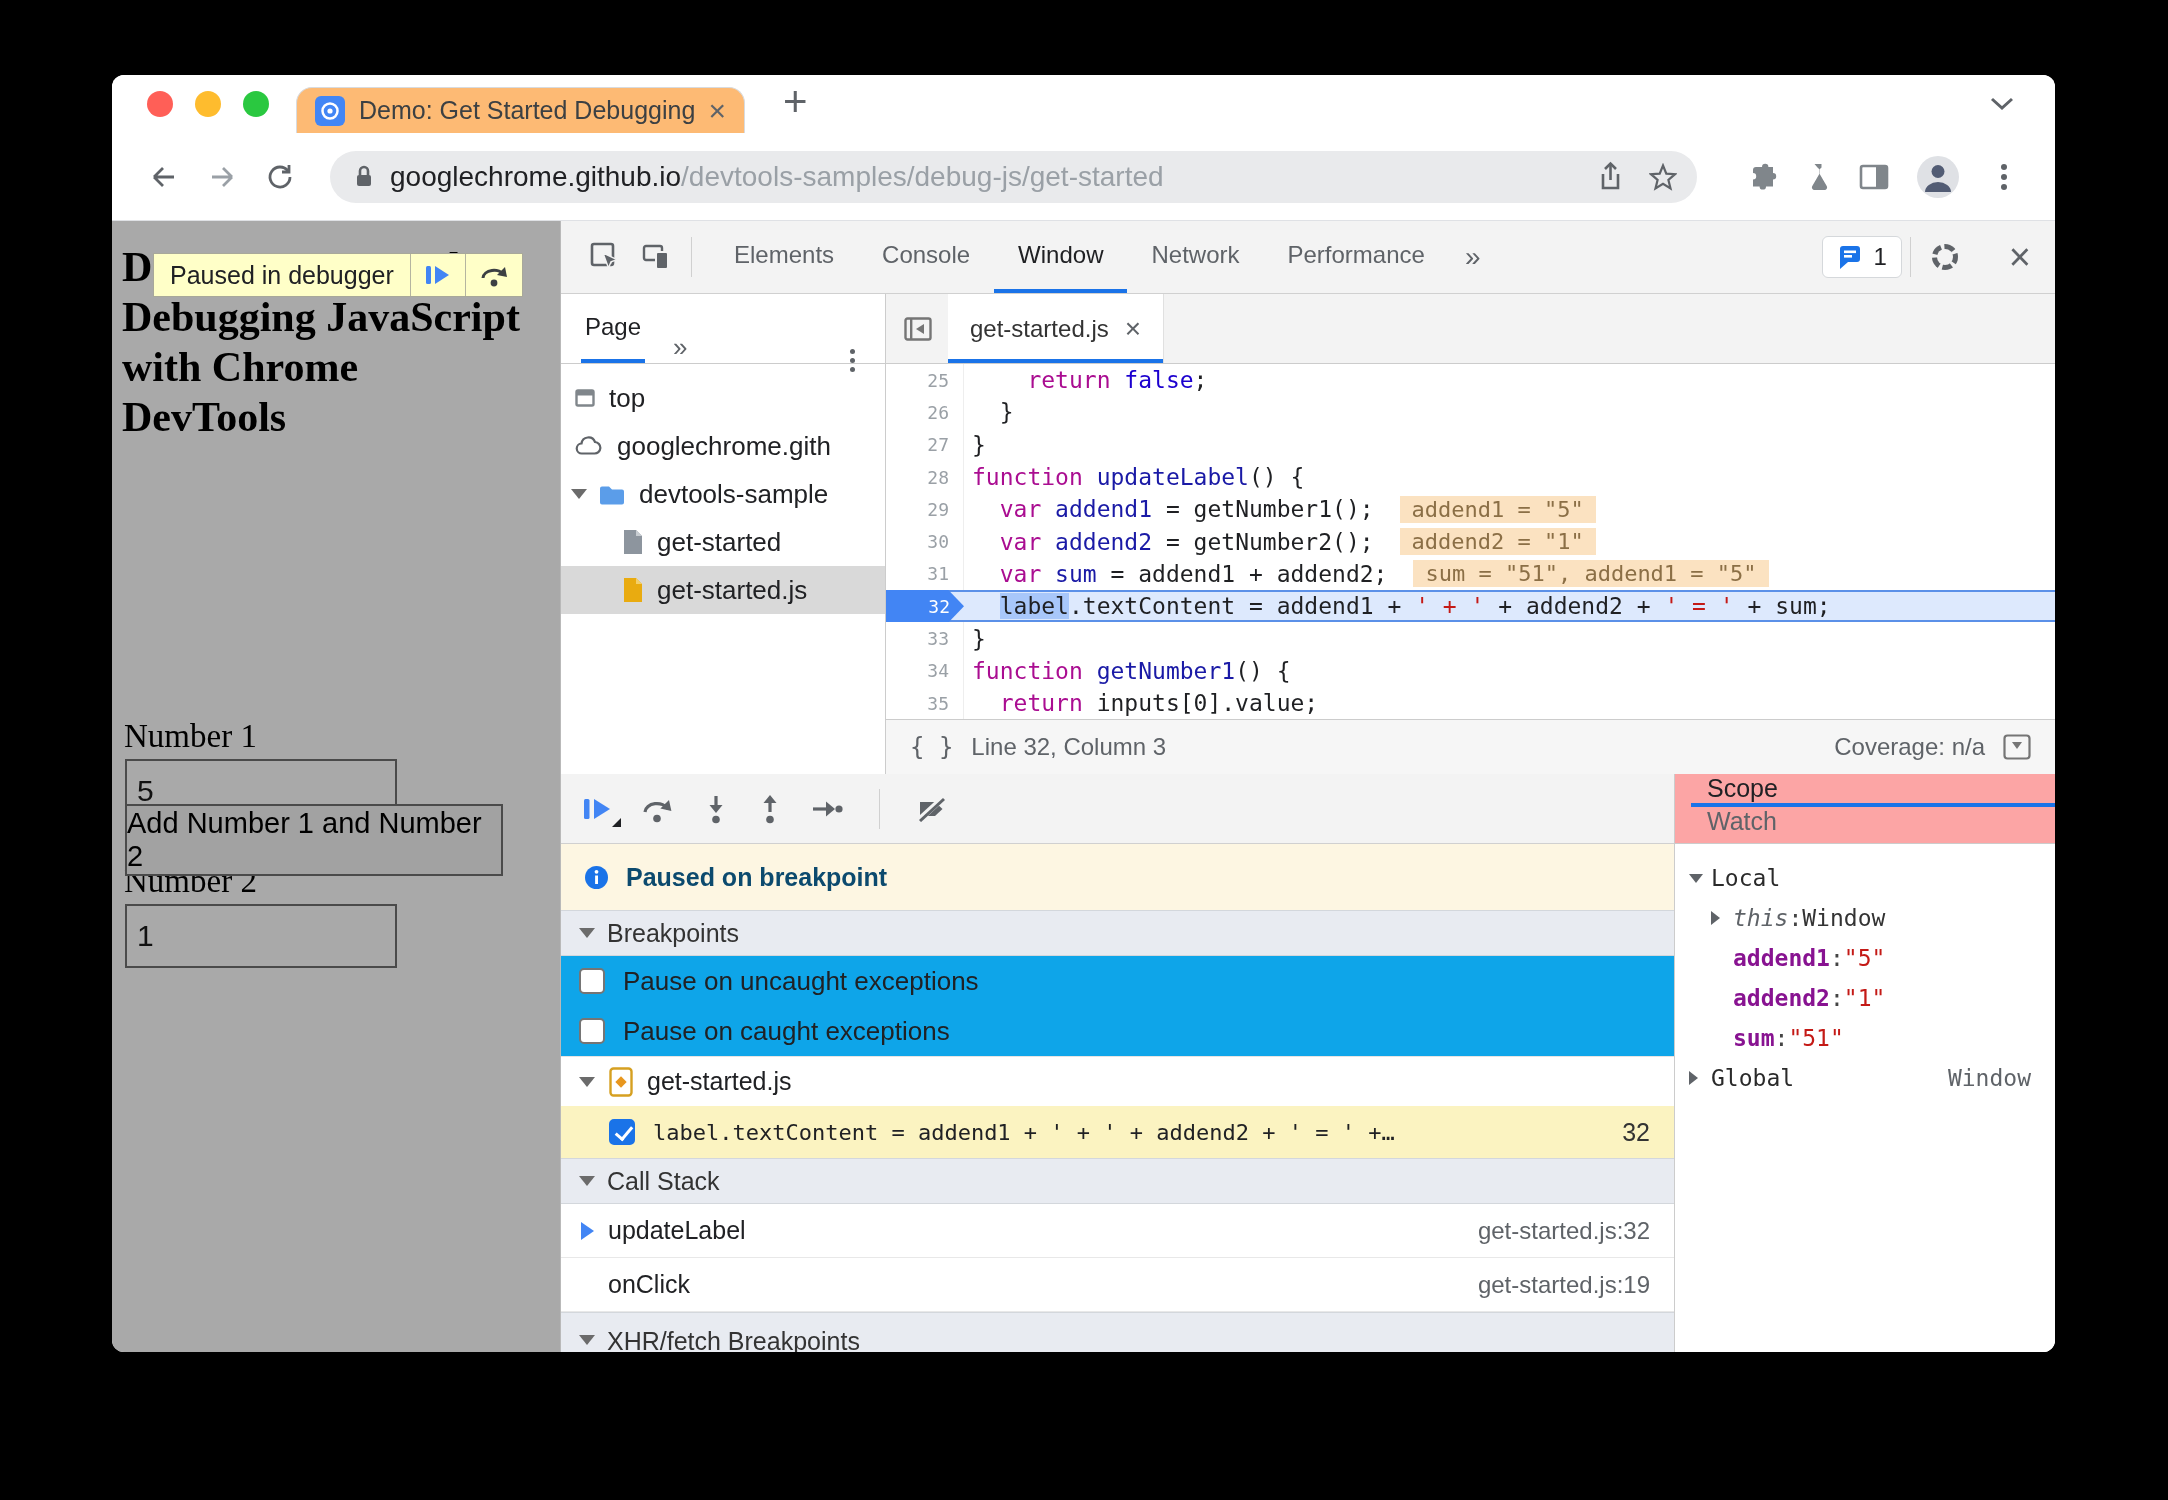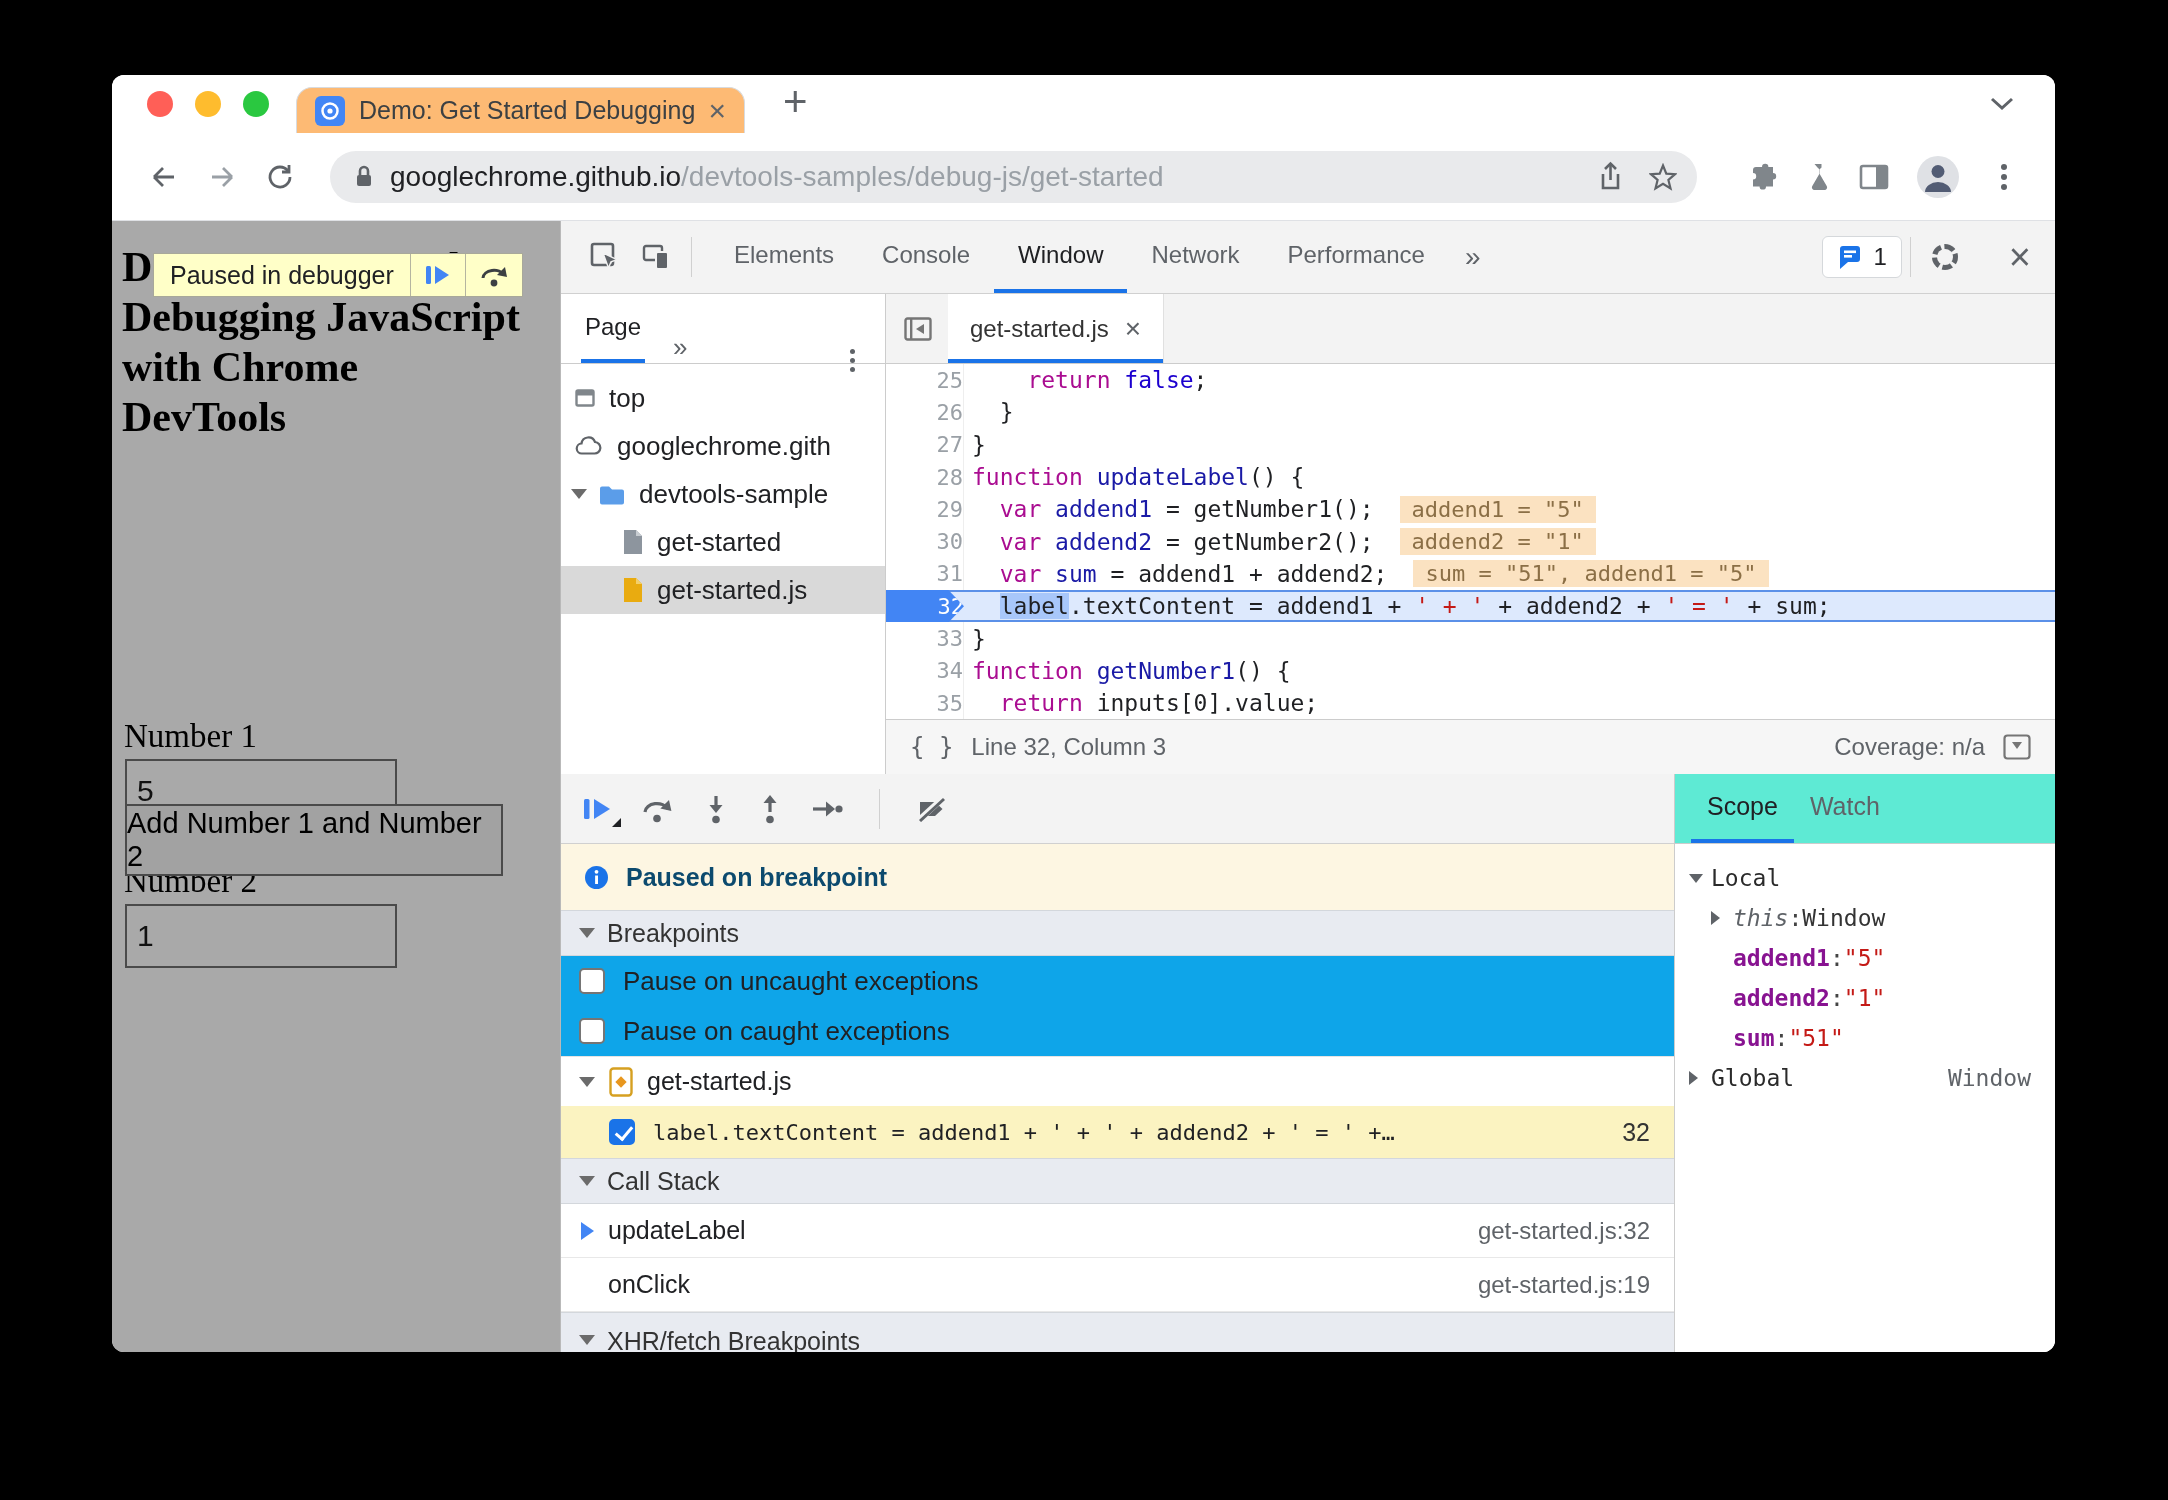--- a/index.html
+++ b/index.html
@@ -69,21 +69,21 @@
   .tree-ic { display:flex; margin-right:14px; flex-shrink:0; }
 
   
   .editor { flex:1; display:flex; flex-direction:column; min-width:0; }
   .ed-tabbar { height:70px; background:#f3f3f3; border-bottom:1px solid #ccc; display:flex; align-items:stretch; }
   .ed-navtoggle { display:flex; align-items:center; padding:0 16px 0 18px; }
   .ed-tab { background:#fff; display:flex; align-items:center; gap:16px; padding:0 22px; font-size:24px; color:#333; border-right:1px solid #e0e0e0; box-shadow:inset 0 -4px 0 #1a73e8; }
   .ed-tab .x { color:#5f6368; font-size:28px; }
   .code-area { height:355px; overflow:hidden; background:#fff; }
   .code-line { display:flex; align-items:center; height:32.3px; position:relative; }
-  .gutter { width:78px; flex-shrink:0; text-align:right; font-family:"DejaVu Sans Mono", monospace; font-size:22px; color:#9aa0a6; border-right:1px solid #eee; align-self:stretch; display:flex; align-items:center; justify-content:flex-end; }
+  .gutter { width:78px; flex-shrink:0; text-align:right; padding-right:14px; font-family:"DejaVu Sans Mono", monospace; font-size:18px; color:#9aa0a6; border-right:1px solid #eee; align-self:stretch; display:flex; align-items:center; justify-content:flex-end; }
   .code-text { font-family:"DejaVu Sans Mono", monospace; font-size:23px; white-space:pre; margin-left:8px; }
   .tok-p{color:#1f2023}.tok-k{color:#aa0d91}.tok-v{color:#1a1aa6}.tok-s{color:#c41a16}.tok-a{color:#1c00cf}
   .tok-hl{background:#a8c7fa;color:#1f2023}
   .eval-chip { margin-left:26px; background:#fbe2c1; color:#8b6f46; font-family:"DejaVu Sans Mono", monospace; font-size:22px; padding:1px 12px; white-space:pre; }
   .code-line.current { background:#dde9fd; box-shadow:inset 0 2px 0 #5b90e8, inset 0 -2px 0 #5b90e8; }
   .code-line.current .gutter { background:#4285f4; color:#fff; border-right:none; clip-path:polygon(0 0,80% 0,100% 50%,80% 100%,0 100%); }
   .statusbar { flex:1; border-top:1px solid #ccc; background:#f6f6f6; display:flex; align-items:center; padding:0 24px; gap:18px; }
   .curly { font-family:"DejaVu Sans Mono", monospace; font-size:24px; color:#5f6368; }
   .status-text { font-size:24px; color:#5f6368; }
   .statusbar .right { margin-left:auto; display:flex; align-items:center; gap:18px; }
@@ -107,21 +107,21 @@
   .bp-line { font-size:25px; color:#333; }
   .cs-row { height:54px; display:flex; align-items:center; padding:0 24px 0 20px; border-bottom:1px solid #e8e8e8; background:#fff; flex-shrink:0; }
   .cs-arrow { width:0; height:0; border-top:9px solid transparent; border-bottom:9px solid transparent; border-left:13px solid #4285f4; margin-right:14px; }
   .cs-arrow.none { border-left-color:transparent; }
   .cs-fn { font-size:25px; color:#202124; }
   .cs-loc { margin-left:auto; font-size:24px; color:#5f6368; }
   .clipped-header { flex:1; background:#e8ebf1; border-top:1px solid #d3d7dc; padding:14px 18px 0; font-size:25px; color:#333; overflow:hidden; display:flex; gap:12px; align-items:flex-start; }
 
   
   .scope-panel { width:380px; flex-shrink:0; display:flex; flex-direction:column; background:#fff; }
-  .sp-tabs { height:70px; background:#5eead4; border-bottom:1px solid #ccc; display:flex; align-items:stretch; padding-left:16px; flex-shrink:0; }
+  .sp-tabs { height:70px; background:#fca5a5; border-bottom:1px solid #ccc; display:flex; align-items:stretch; padding-left:16px; flex-shrink:0;flex-direction:column; }
   .sp-tab { display:flex; align-items:center; padding:0 16px; font-size:25px; color:#5f6368; border-bottom:4px solid transparent; }
   .sp-tab.active { color:#202124; border-bottom-color:#1a73e8; }
   .scope-body { padding:14px 10px 0 14px; font-family:"DejaVu Sans Mono", monospace; }
   .sc-row { height:40px; display:flex; align-items:center; font-size:23px; color:#2a2a2a; }
   .sc-tri { width:22px; flex-shrink:0; display:flex; }
   .sc-tri .t-down{ border-left:7px solid transparent; border-right:7px solid transparent; border-top:9px solid #5f6368; }
   .sc-tri .t-right{ border-top:7px solid transparent; border-bottom:7px solid transparent; border-left:9px solid #5f6368; }
   .sc-name.purple { color:#881391; font-weight:bold; }
   .sc-name.gray { color:#5f6368;font-style:italic; }
   .sc-val.red { color:#c41a16; }

